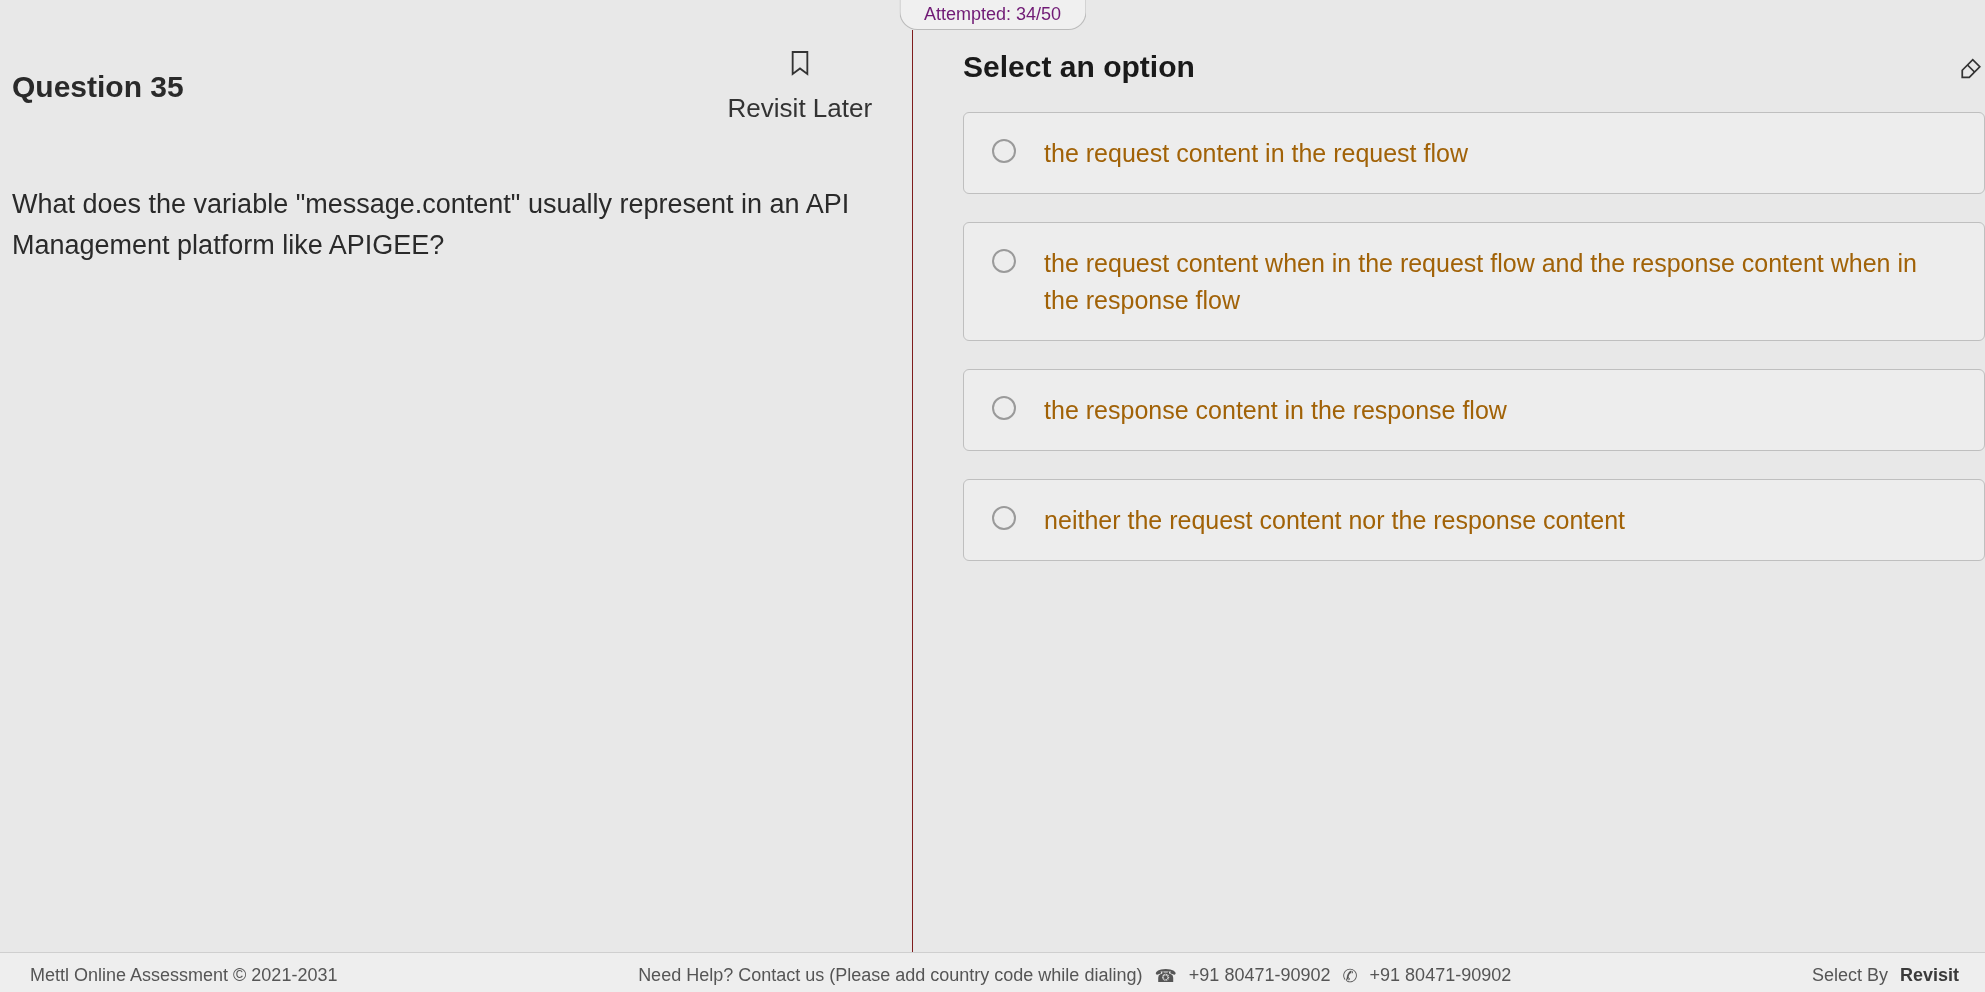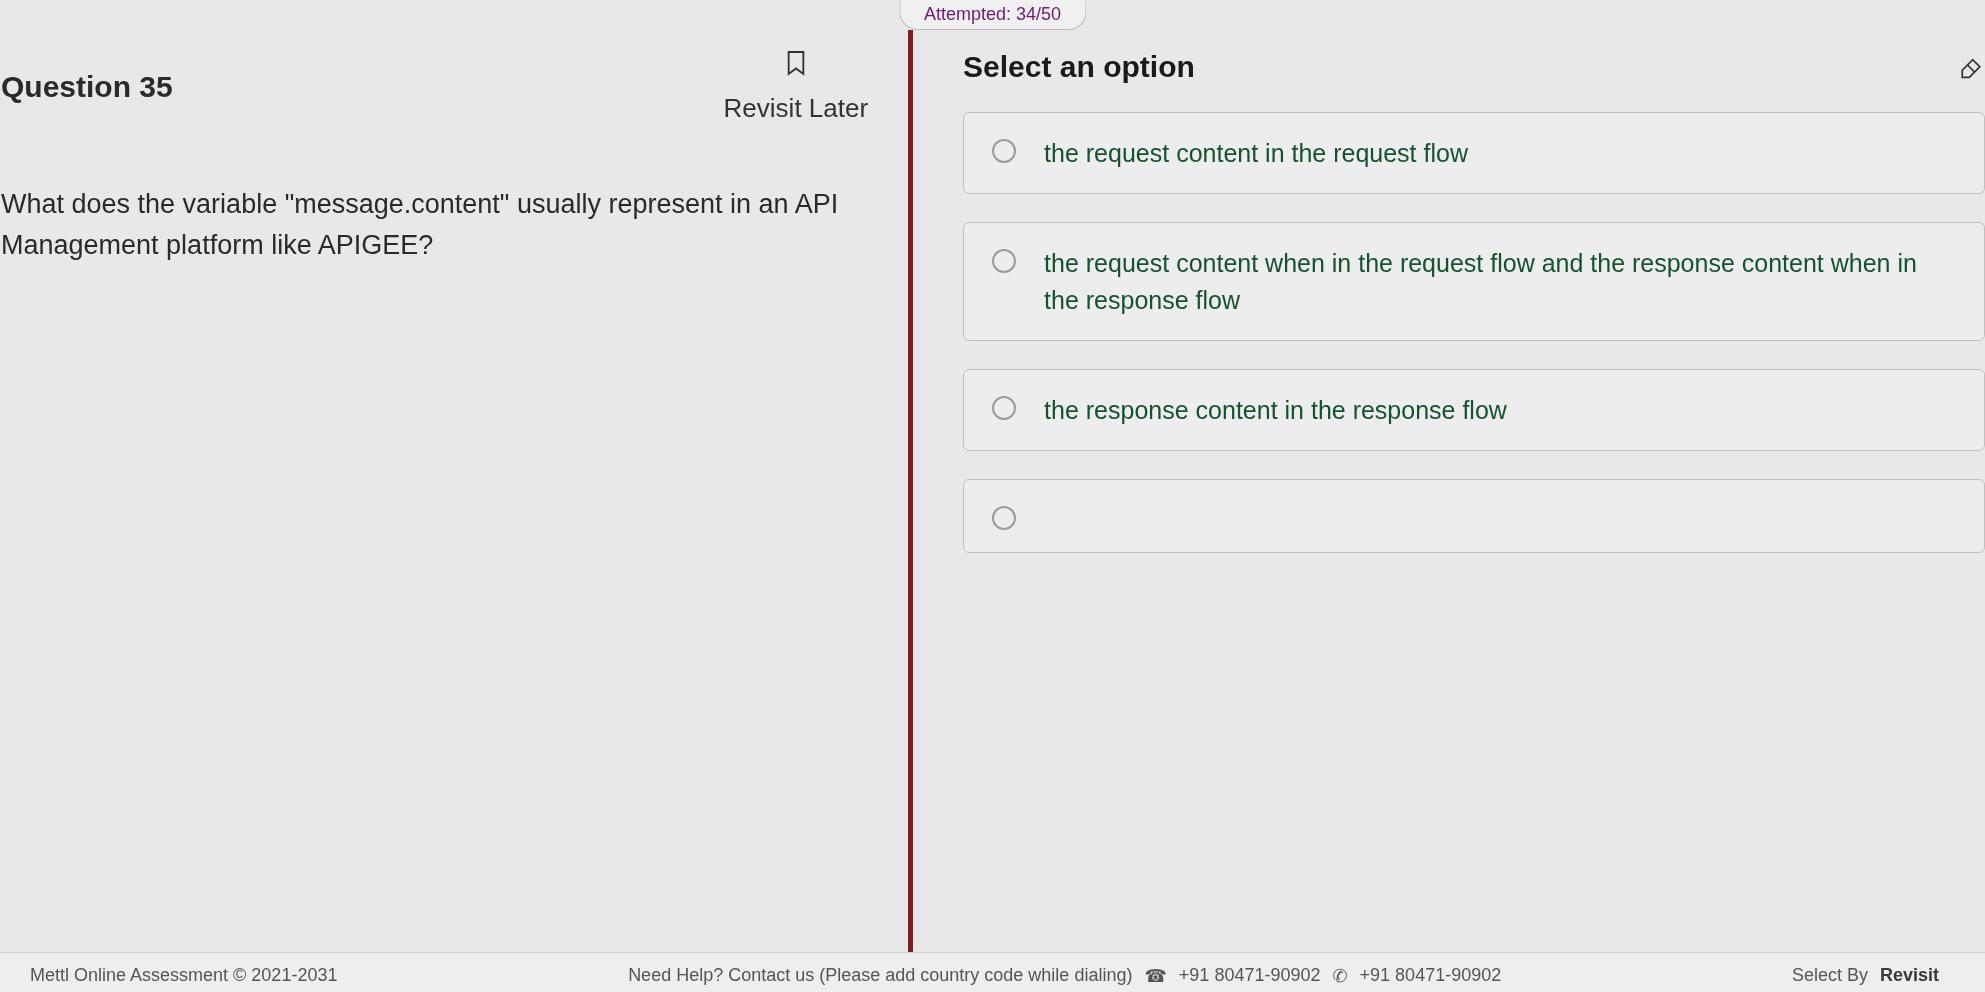--- a/index.html
+++ b/index.html
@@ -25,22 +25,22 @@
     background: #f0f0f0;
   }
   .main {
     display: flex;
     width: 100%;
     height: calc(100% - 40px);
     padding-top: 30px;
   }
   .left-pane {
     width: 46%;
-    padding: 20px 40px 20px 1px;
-    border-right: 5px solid #7f1d1d;
+    padding: 20px 40px 20px 12px;
+    border-right: 1px solid #7f1d1d;
     position: relative;
   }
   .right-pane {
     width: 54%;
     padding: 20px 0 20px 50px;
   }
   .q-header {
     display: flex;
     justify-content: space-between;
     align-items: center;
@@ -93,34 +93,34 @@
   .radio {
     width: 24px;
     height: 24px;
     border: 2px solid #9a9a9a;
     border-radius: 50%;
     flex-shrink: 0;
     margin-top: 4px;
   }
   .option-text {
     font-size: 25px;
-    color: #14532d;
+    color: #a16207;
     line-height: 1.45;
   }
   .footer {
     position: absolute;
     bottom: 0;
     left: 0;
     width: 100%;
     height: 40px;
     border-top: 1px solid #cfcfcf;
     display: flex;
     align-items: center;
     justify-content: space-between;
-    padding: 6px 46px 0 30px;
+    padding: 6px 26px 0 30px;
     font-size: 18px;
     color: #555;
     background: #eee;
   }
   .footer .seg { display: flex; align-items: center; gap: 12px; }
   .footer .powered { font-weight: 600; color: #3a3a3a; }
 </style>
 </head>
 <body>
 
@@ -164,20 +164,21 @@
       <div class="option">
         <div class="radio"></div>
         <div class="option-text">the request content when in the request flow and the response content when in the response flow</div>
       </div>
       <div class="option">
         <div class="radio"></div>
         <div class="option-text">the response content in the response flow</div>
       </div>
       <div class="option">
         <div class="radio"></div>
+        <div class="option-text">neither the request content nor the response content</div>
       </div>
     </div>
   </div>
 
 </div>
 
 <div class="footer">
   <div class="seg">
     <span>Mettl Online Assessment © 2021-2031</span>
   </div>

